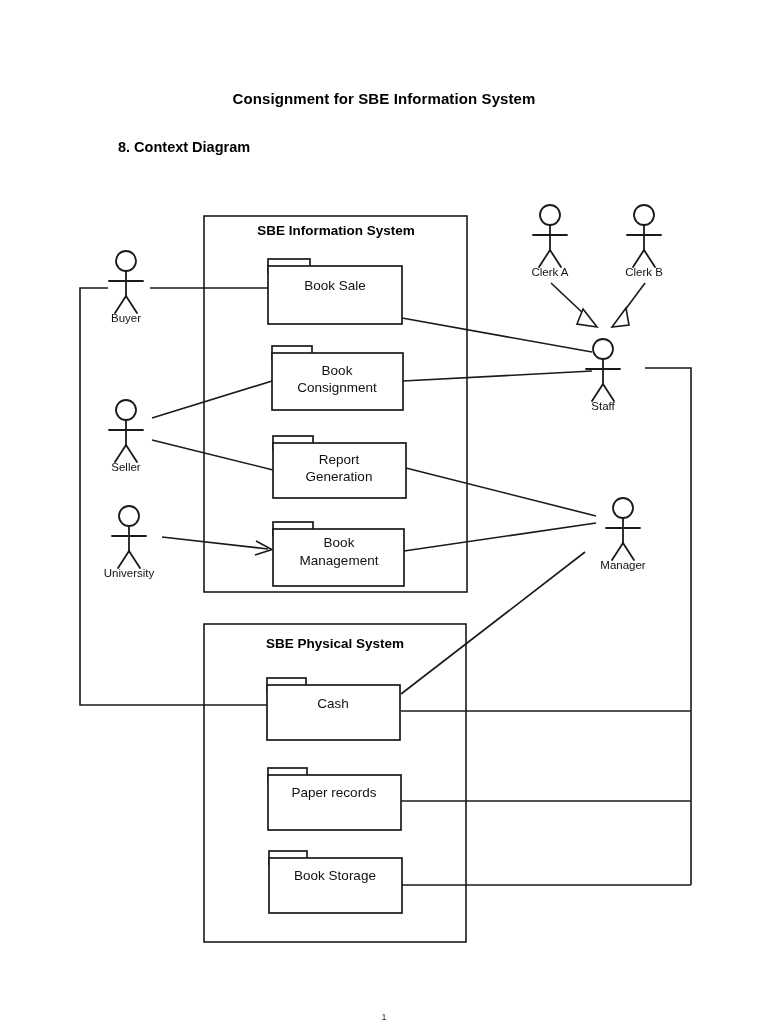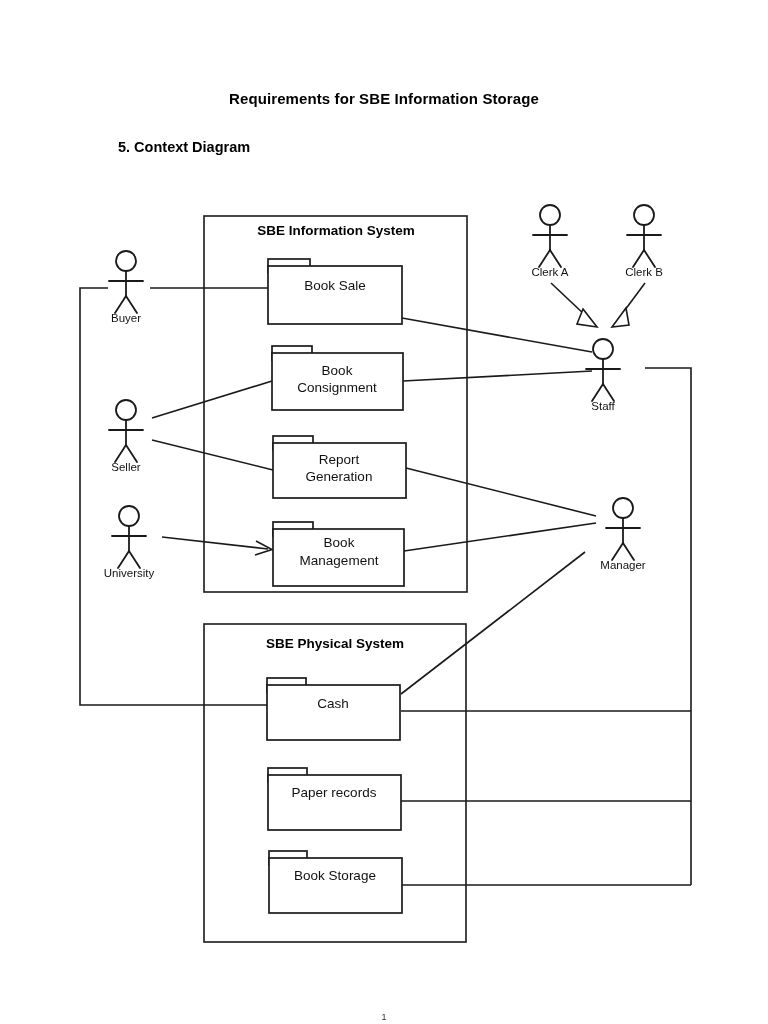--- a/index.html
+++ b/index.html
@@ -35,22 +35,22 @@
   .pkglbl{font-family:"Liberation Sans", sans-serif;font-size:13.5px;fill:#111;text-anchor:middle;}
   .boundlbl{font-family:"Liberation Sans", sans-serif;font-size:13.5px;font-weight:bold;fill:#000;text-anchor:middle;}
   .arrowline{stroke:#1a1a1a;stroke-width:1.6;fill:none;}
   .hollowhead{stroke:#1a1a1a;stroke-width:1.6;fill:#ffffff;}
 </style>
 </head>
 <body>
 
 <div id="page">
 
-  <div class="doc-title">Requirements for SBE Information Storage</div>
-  <div class="section-title">5. Context Diagram</div>
+  <div class="doc-title">Consignment for SBE Information System</div>
+  <div class="section-title">8. Context Diagram</div>
 
   <svg id="diagram" viewBox="0 0 768 1024">
 
     <g>
       <rect class="boundary" x="204" y="216" width="263" height="376"></rect>
       <text class="boundlbl" x="336" y="235">SBE Information System</text>
     </g>
 
     <g>
       <rect class="boundary" x="204" y="624" width="262" height="318"></rect>

